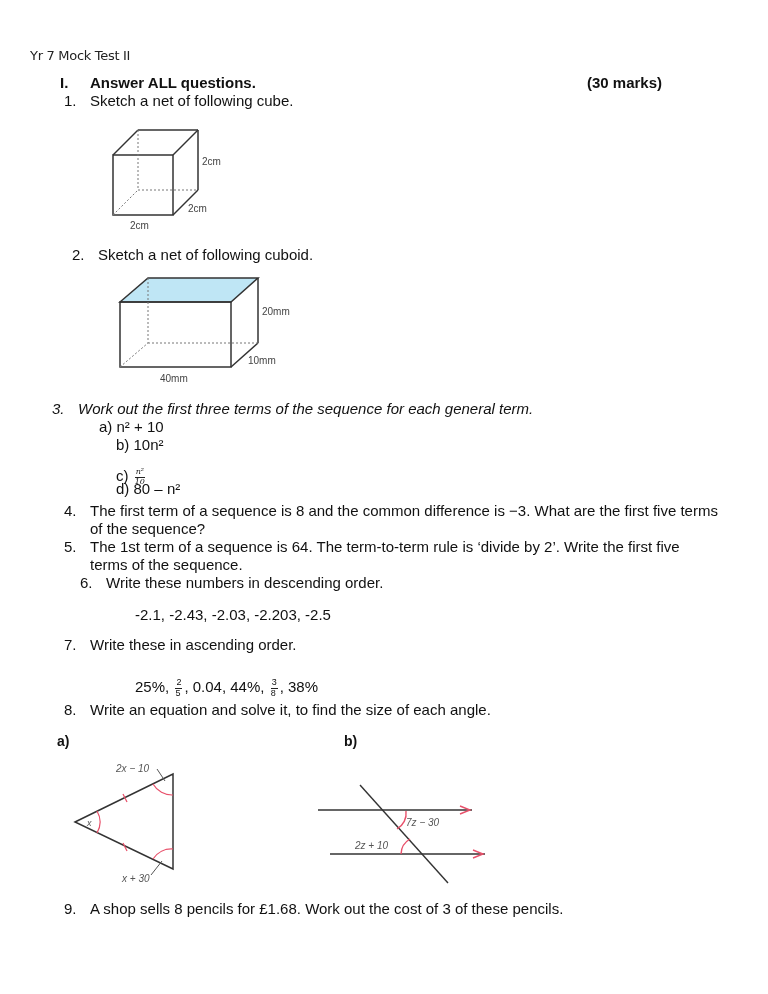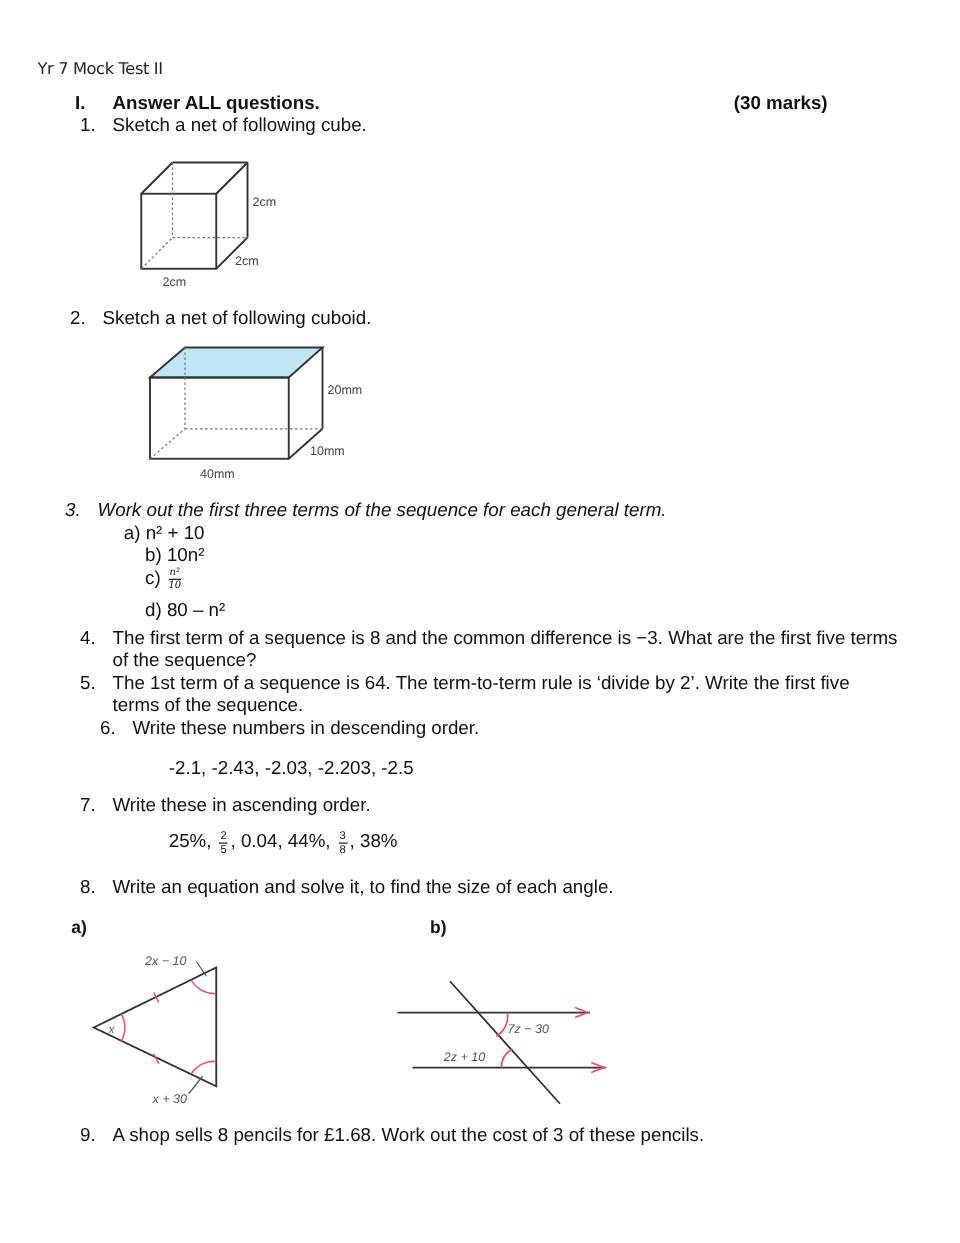--- a/index.html
+++ b/index.html
@@ -4,21 +4,21 @@
 <style>
   html, body { margin: 0; padding: 0; background: #ffffff; }
   body { width: 768px; height: 994px; position: relative; overflow: hidden;
          font-family: "Liberation Sans", sans-serif; color: #111; }
   .abs { position: absolute; white-space: nowrap; }
   .header { left: 30px; top: 48px; font-size: 13px; font-family: "DejaVu Sans", sans-serif; color: #222; letter-spacing: -0.3px; }
   .sec { top: 74px; font-size: 15px; font-weight: bold; }
   .q { font-size: 15px; }
   .num { display: inline-block; width: 26px; text-align: left; }
   .sub { font-size: 15px; }
-  .frac { display: inline-block; vertical-align: middle; text-align: center; line-height: 1; margin: 0 2px; }
+  .frac { display: inline-block; vertical-align: middle; text-align: left; line-height: 1; margin: 14px 2px; }
   .frac span { display: block; }
   .frac .n { border-bottom: 1px solid #222; padding: 0 1px 1px; }
   .frac .d { padding-top: 0; }
   .frac.small { font-size: 9px; }
   .frac.tiny { font-size: 8px; font-family: "DejaVu Serif", serif; font-style: italic; }
   svg text { font-family: "Liberation Sans", sans-serif; }
 </style>
 </head>
 <body>
 
@@ -43,21 +43,21 @@
   <g stroke="#777" stroke-width="1" stroke-dasharray="2,2" fill="none">
     <line x1="38" y1="5" x2="38" y2="65"></line>
     <line x1="38" y1="65" x2="98" y2="65"></line>
     <line x1="13" y1="90" x2="38" y2="65"></line>
   </g>
   <text x="102" y="40" font-size="10" fill="#444">2cm</text>
   <text x="88" y="87" font-size="10" fill="#444">2cm</text>
   <text x="30" y="104" font-size="10" fill="#444">2cm</text>
 </svg>
 
-<div class="abs q" style="left:56px; top:246px;">
+<div class="abs q" style="left:72px; top:246px;">
   <span class="num">2.</span><span>Sketch a net of following cuboid.</span>
 </div>
 <svg class="abs" style="left:110px; top:275px;" width="200" height="110">
   <polygon points="10,27 38,3 148,3 121,27" fill="#bfe6f5" stroke="#333" stroke-width="1.5"></polygon>
   <g stroke="#333" stroke-width="1.5" fill="none">
     <rect x="10" y="27" width="111" height="65"></rect>
     <line x1="148" y1="3" x2="148" y2="68"></line>
     <line x1="121" y1="92" x2="148" y2="68"></line>
   </g>
   <g stroke="#777" stroke-width="1" stroke-dasharray="2,2" fill="none">

